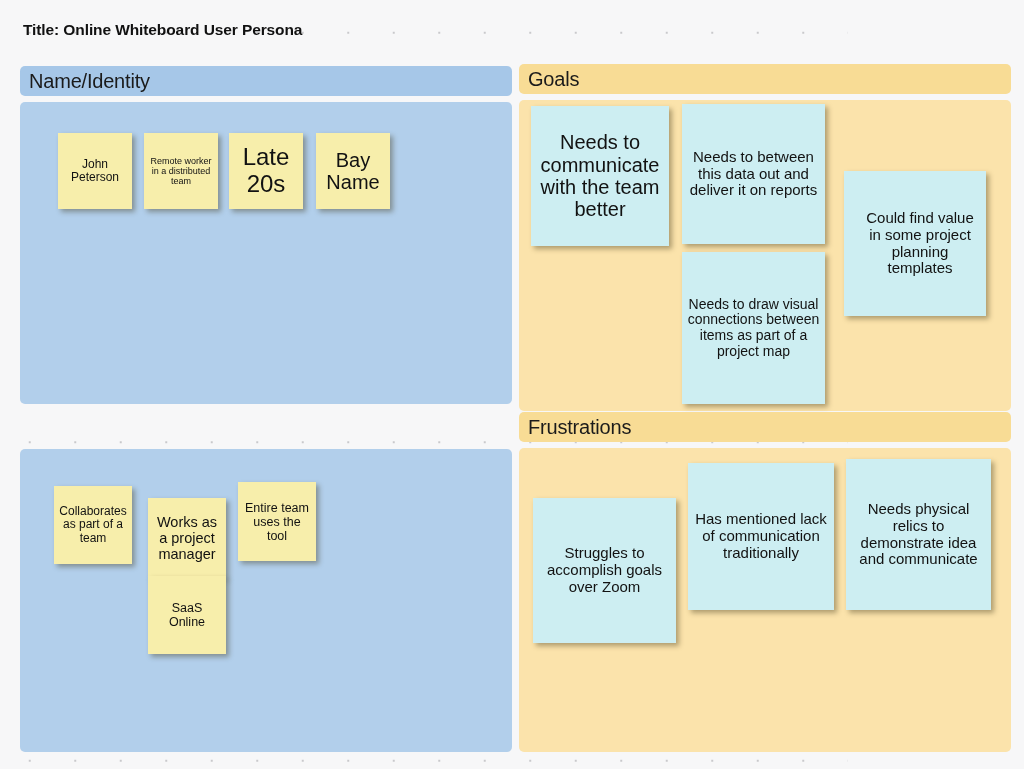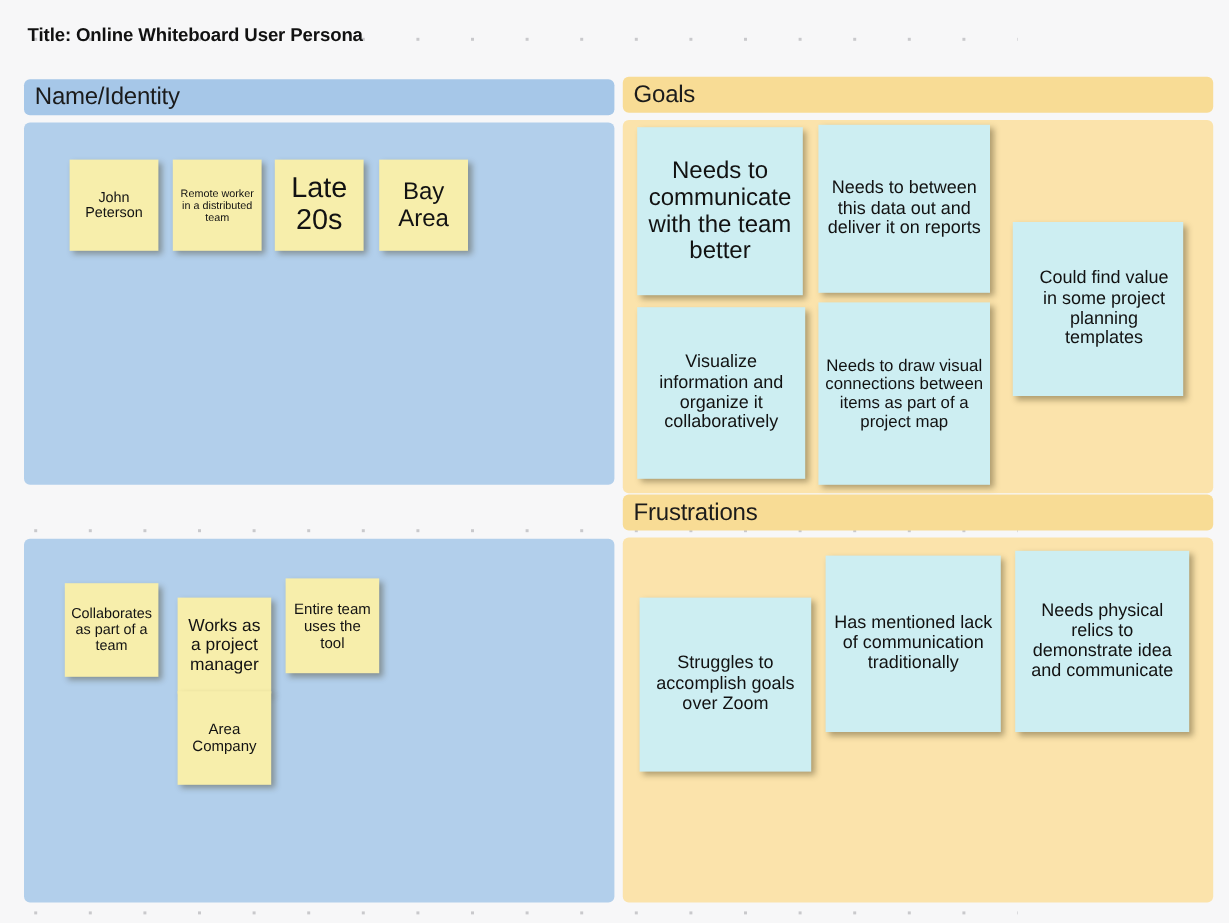--- a/index.html
+++ b/index.html
@@ -111,56 +111,53 @@
       <div class="note note-yellow" style="left:38px; top:31px; width:74px; height:76px; font-size:12px;">
         <span>John Peterson</span>
       </div>
       <div class="note note-yellow" style="left:124px; top:31px; width:74px; height:76px; font-size:9px;">
         <span>Remote worker in a distributed team</span>
       </div>
       <div class="note note-yellow" style="left:209px; top:31px; width:74px; height:76px; font-size:24px;">
         <span>Late 20s</span>
       </div>
       <div class="note note-yellow" style="left:296px; top:31px; width:74px; height:76px; font-size:20px;">
-        <span>Bay Area</span>
+        <span>Bay Name</span>
       </div>
     </div>
   </div>
 
   <div class="panel blue" id="panel-demo">
     <div class="panel-body">
       <div class="note note-yellow" style="left:34px; top:37px; width:78px; height:78px; font-size:12px;">
         <span>Collaborates as part of a team</span>
       </div>
       <div class="note note-yellow" style="left:128px; top:49px; width:78px; height:80px; font-size:14.5px;">
         <span>Works as a project manager</span>
       </div>
       <div class="note note-yellow" style="left:218px; top:33px; width:78px; height:79px; font-size:12.5px;">
         <span>Entire team uses the tool</span>
       </div>
       <div class="note note-yellow" style="left:128px; top:127px; width:78px; height:78px; font-size:12.5px;">
-        <span>Area Company</span>
+        <span>SaaS Online</span>
       </div>
     </div>
   </div>
 
   <div class="panel amber" id="panel-goals">
     <div class="panel-header">Goals</div>
     <div class="panel-body">
       <div class="note note-blue" style="left:12px; top:6px; width:138px; height:140px; font-size:20px;">
         <span>Needs to communicate with the team better</span>
       </div>
       <div class="note note-blue" style="left:163px; top:4px; width:143px; height:140px; font-size:15px;">
         <span>Needs to between this data out and deliver it on reports</span>
       </div>
-      <div class="note note-blue" style="left:325px; top:85px; width:142px; height:145px; font-size:15px;padding-left:15px;">
+      <div class="note note-blue" style="left:325px; top:71px; width:142px; height:145px; font-size:15px;padding-left:15px;">
         <span>Could find value in some project planning templates</span>
-      </div>
-      <div class="note note-blue" style="left:12px; top:156px; width:140px; height:143px; font-size:15px;">
-        <span>Visualize information and organize it collaboratively</span>
       </div>
       <div class="note note-blue" style="left:163px; top:152px; width:143px; height:152px; font-size:14px;">
         <span>Needs to draw visual connections between items as part of a project map</span>
       </div>
     </div>
   </div>
 
   <div class="panel amber" id="panel-frustr">
     <div class="panel-header">Frustrations</div>
     <div class="panel-body">

